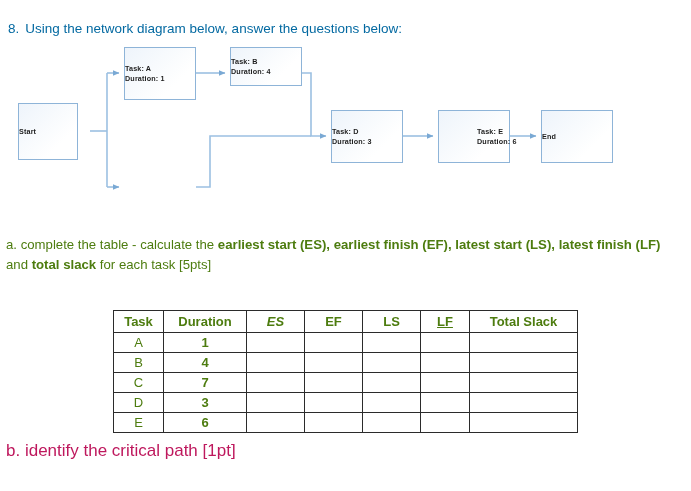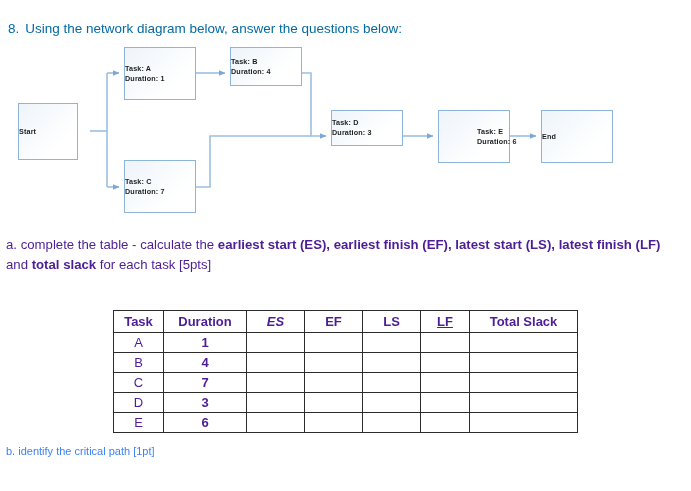--- a/index.html
+++ b/index.html
@@ -62,33 +62,33 @@
   .node .node-line {
     display: block;
     white-space: nowrap;
   }
 
   
   #node-start  { left: 18px;  top: 63px;  width: 60px; height: 57px; }
   #node-a      { left: 124px; top: 7px;   width: 72px; height: 53px; }
   #node-b      { left: 230px; top: 7px;   width: 72px; height: 39px; }
   #node-c      { left: 124px; top: 120px; width: 72px; height: 53px; }
-  #node-d      { left: 331px; top: 70px;  width: 72px; height: 36px; }
+  #node-d      { left: 331px; top: 70px;  width: 72px; height: 53px; }
   #node-e      { left: 438px; top: 70px;  width: 72px; height: 53px; padding-left: 38px; }
   #node-end    { left: 541px; top: 70px;  width: 72px; height: 53px; }
 
   
   #part-a-text {
     position: absolute;
     left: 6px;
     top: 235px;
     width: 678px;
     font-size: 13.2px;
     line-height: 20px;
-    color: #4c1d95;
+    color: #4d7c0f;
   }
   #part-a-text b { font-weight: bold; }
 
   
   #schedule-table-wrap {
     position: absolute;
     left: 113px;
     top: 310px;
   }
   table#schedule-table {
@@ -96,21 +96,21 @@
     table-layout: fixed;
   }
   table#schedule-table th,
   table#schedule-table td {
     border: 1px solid #2b2b2b;
     height: 19px;
     text-align: center;
     vertical-align: middle;
     font-size: 13px;
     padding: 0;
-    color: #4c1d95;
+    color: #4d7c0f;
     margin-top: 25px;
   }
   table#schedule-table th {
     font-weight: bold;
     height: 21px;
   }
   table#schedule-table td.task-cell {
     font-weight: normal;
   }
   table#schedule-table td.dur-cell {
@@ -123,23 +123,23 @@
   .col-ef    { width: 57px; }
   .col-ls    { width: 57px; }
   .col-lf    { width: 48px; text-decoration: underline; }
   .col-slack { width: 107px; }
 
   
   #part-b-text {
     position: absolute;
     left: 6px;
     top: 442px;
-    font-size: 11px;
+    font-size: 17px;
     line-height: 18px;
-    color: #3b82f6;
+    color: #be185d;
     white-space: nowrap;
   }
 </style>
 </head>
 <body>
 
 <div id="q8-heading">
   <span class="num">8.</span><span>Using the network diagram below, answer the questions below:</span>
 </div>
 
@@ -179,24 +179,20 @@
   <div class="node" id="node-a">
     <span class="node-line">Task: A</span>
     <span class="node-line">Duration: 1</span>
   </div>
 
   <div class="node" id="node-b">
     <span class="node-line">Task: B</span>
     <span class="node-line">Duration: 4</span>
   </div>
 
-  <div class="node" id="node-c">
-    <span class="node-line">Task: C</span>
-    <span class="node-line">Duration: 7</span>
-  </div>
 
   <div class="node" id="node-d">
     <span class="node-line">Task: D</span>
     <span class="node-line">Duration: 3</span>
   </div>
 
   <div class="node" id="node-e">
     <span class="node-line">Task: E</span>
     <span class="node-line">Duration: 6</span>
   </div>

